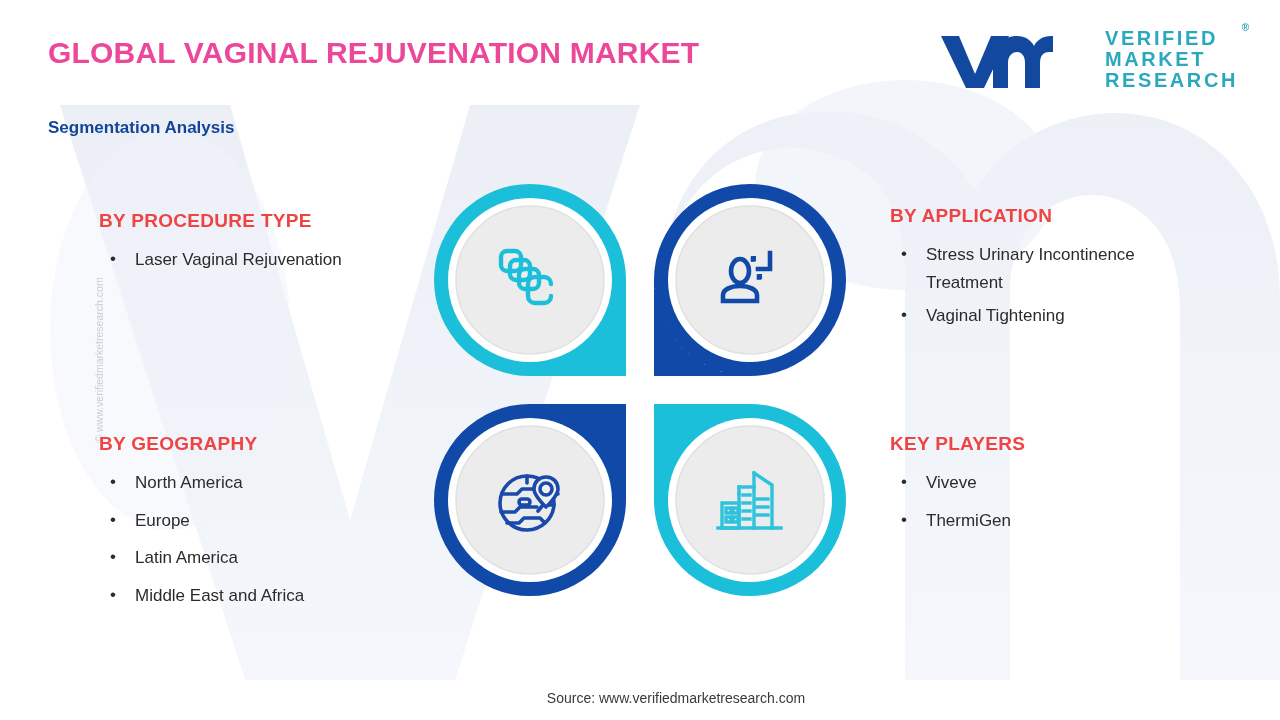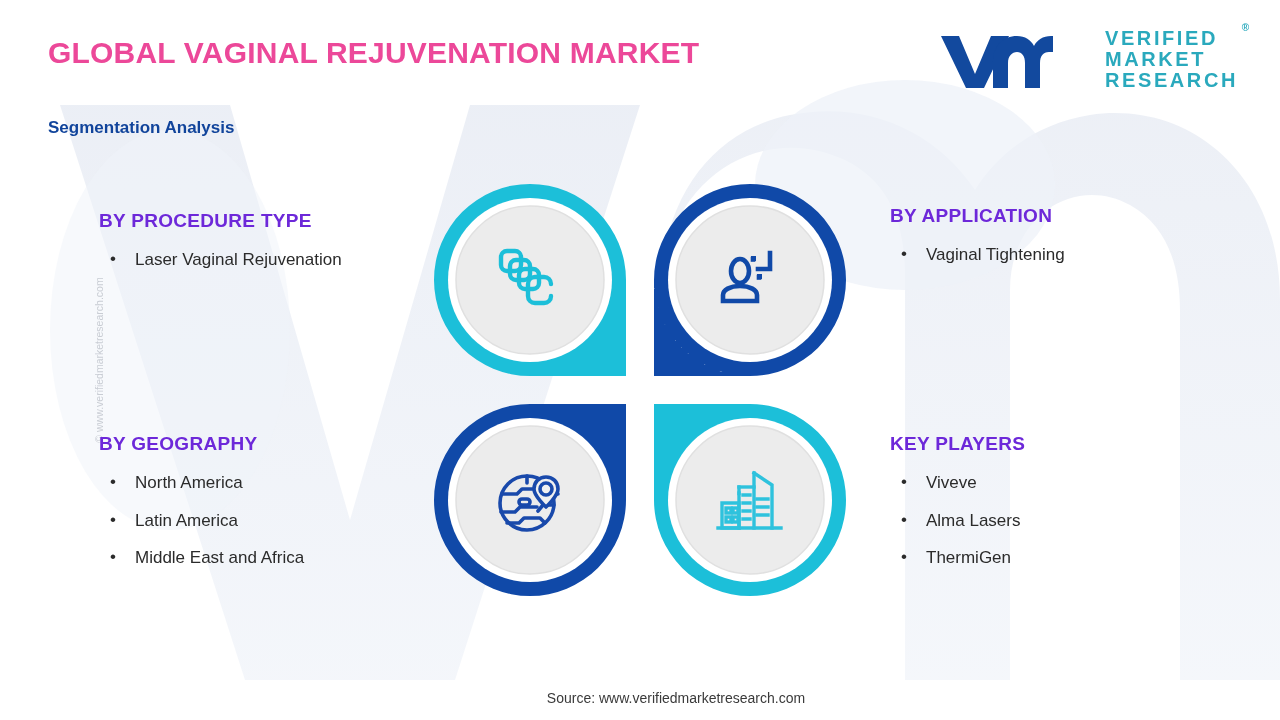--- a/index.html
+++ b/index.html
@@ -127,21 +127,21 @@
   #petal-br { left: 220px; top: 220px; }
 
   
   .segment {
     position: absolute;
     z-index: 5;
   }
   .segment-heading {
     font-size: 19px;
     font-weight: bold;
-    color: #6d28d9;
+    color: #ef4444;
     letter-spacing: 0.3px;
     margin-bottom: 14px;
     white-space: nowrap;
   }
   .bullet-list {
     list-style: none;
     margin: 8px;
     padding: 0;
   }
   .bullet-item {
@@ -322,35 +322,36 @@
 <div class="segment" id="seg-procedure">
   <div class="segment-heading">BY PROCEDURE TYPE</div>
   <ul class="bullet-list">
     <li class="bullet-item">Laser Vaginal Rejuvenation</li>
   </ul>
 </div>
 
 <div class="segment" id="seg-application">
   <div class="segment-heading">BY APPLICATION</div>
   <ul class="bullet-list">
+    <li class="bullet-item">Stress Urinary Incontinence Treatment</li>
     <li class="bullet-item">Vaginal Tightening</li>
   </ul>
 </div>
 
 <div class="segment" id="seg-geography">
   <div class="segment-heading">BY GEOGRAPHY</div>
   <ul class="bullet-list">
     <li class="bullet-item">North America</li>
+    <li class="bullet-item">Europe</li>
     <li class="bullet-item">Latin America</li>
     <li class="bullet-item">Middle East and Africa</li>
   </ul>
 </div>
 
 <div class="segment" id="seg-players">
   <div class="segment-heading">KEY PLAYERS</div>
   <ul class="bullet-list">
     <li class="bullet-item">Viveve</li>
-    <li class="bullet-item">Alma Lasers</li>
     <li class="bullet-item">ThermiGen</li>
   </ul>
 </div>
 
 <div id="footer-source">Source: www.verifiedmarketresearch.com</div>
 
 </body></html>

